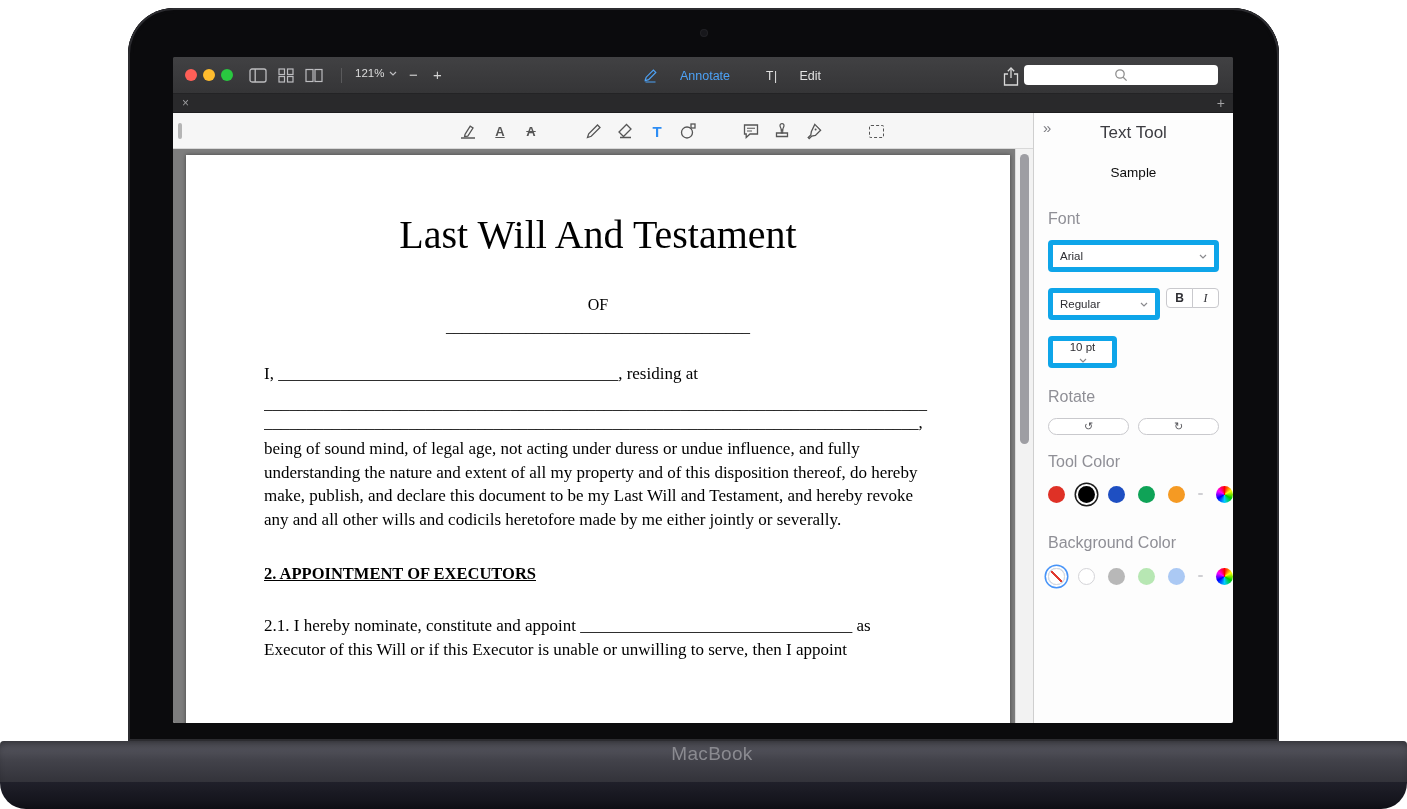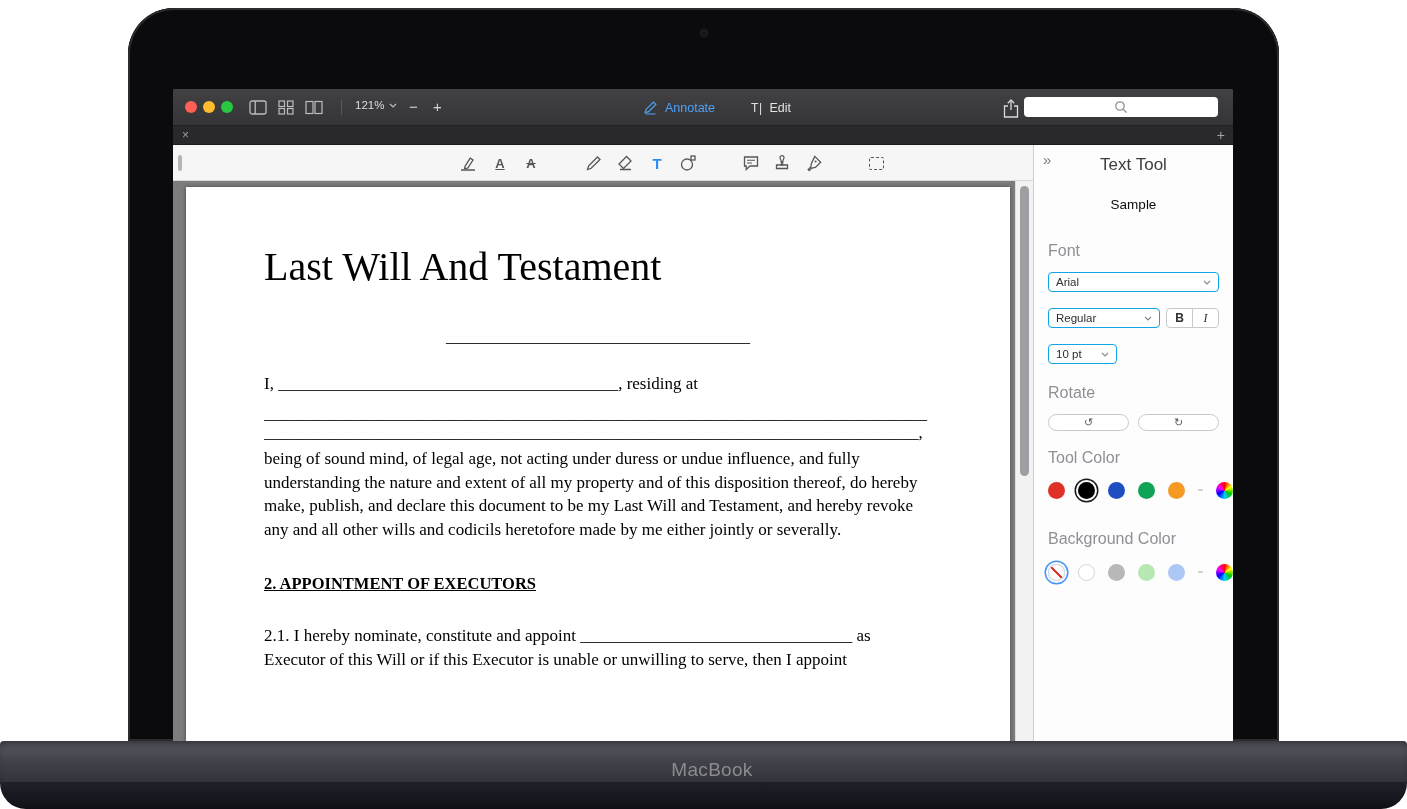--- a/index.html
+++ b/index.html
@@ -9,49 +9,49 @@
   
   .lid { position:absolute; left:128px; top:8px; width:1151px; height:733px;
          background:#0b0b0d; border-radius:46px 46px 0 0;
          box-shadow: inset 0 0 0 2px #2c2c30, inset 0 0 0 5px #0b0b0d; }
   .camera-dot { position:absolute; left:50%; top:22px; width:6px; height:6px; margin-left:-3px;
                 border-radius:50%; background:#17171b; box-shadow:0 0 0 1px #222226; }
   .base-top { position:absolute; left:0; top:741px; width:1407px; height:41px;
               background:linear-gradient(180deg,#5b5b64 0%,#43434b 45%,#33333a 100%);
               border-radius:4px 4px 0 0;
               box-shadow: inset 0 7px 9px -5px rgba(0,0,0,.55); }
-  .base-label { position:absolute; left:0; right:0; top:18px; text-align:center;
+  .base-label { position:absolute; left:0; right:0; top:2px; text-align:center;
                 color:#8a8a90; font-size:19px; letter-spacing:.3px;padding-left:17px; }
   .base-bottom { position:absolute; left:0; top:782px; width:1407px; height:27px;
                  background:linear-gradient(180deg,#20202a 0%,#15151d 70%,#0e0e14 100%);
                  border-radius:0 0 26px 26px; }
 
   
   .screen { position:absolute; left:45px; top:49px; width:1060px; height:666px;
             background:#404040; overflow:hidden; border-radius:2px;
-            display:flex; flex-direction:column;margin-top:32px; }
+            display:flex; flex-direction:column; }
 
   
   .titlebar { position:relative; height:37px; flex:none;
               background:linear-gradient(180deg,#414143,#353537);
               border-bottom:1px solid #232325; }
   .light { position:absolute; top:12px; width:12px; height:12px; border-radius:50%; }
   .light.red    { left:12px;  background:#ff5f57; }
   .light.yellow { left:30px;  background:#febc2e; }
   .light.green  { left:48px;  background:#29c840; }
   .view-btn { position:absolute; top:9px; width:22px; height:19px; display:flex;
               align-items:center; justify-content:center; }
   .tb-sep { position:absolute; left:168px; top:11px; width:1px; height:15px; background:#5a5a5c; }
   .zoom-dd { position:absolute; left:182px; top:10px; display:flex; align-items:center; gap:5px;
              color:#dcdcdc; font-size:11.5px; }
   .zoom-btn { position:absolute; top:8px; color:#d4d4d4; font-size:15px; line-height:20px; }
   .zoom-out { left:236px; } .zoom-in { left:260px; }
   .mode-tabs { position:absolute; left:470px; top:0; height:37px; display:flex;
                align-items:center; gap:36px; }
-  .mode { display:flex; align-items:center; gap:7px; font-size:12.5px; }
+  .mode { display:flex; align-items:center; gap:22px; font-size:12.5px; }
   .mode.annotate { color:#4da2f6; }
   .mode.edit { color:#e2e2e2; }
   .edit-glyph { font-size:12px; color:#e2e2e2; letter-spacing:.5px; }
   .share-btn { position:absolute; left:826px; top:7px; width:24px; height:24px;
                display:flex; align-items:center; justify-content:center; }
   .search-field { position:absolute; left:851px; top:8px; width:194px; height:20px;
                   background:#ffffff; border-radius:4px; display:flex; align-items:center;
                   justify-content:center; }
 
   
@@ -78,21 +78,21 @@
   .aglyph.s { text-decoration:line-through; }
   .tglyph { font-size:15px; font-weight:700; color:#2e8df4; line-height:1; }
   .select-box { width:15px; height:13px; border:1.4px dashed #565656; border-radius:2px; }
 
   
   .doc-viewport { position:relative; flex:1; background:#7d7d7d; overflow:hidden; }
   .doc-page { position:absolute; left:13px; top:6px; width:824px; height:1100px;
               background:#ffffff; box-shadow:0 0 4px rgba(0,0,0,.45);
               padding:56px 78px 0 78px;
               font-family:"Liberation Serif", serif; color:#000; }
-  .doc-title { font-size:40px; text-align:left; margin-bottom:38px; font-weight:400; }
+  .doc-title { font-size:40px; text-align:center; margin-bottom:38px; font-weight:400; }
   .doc-of { text-align:center; font-size:16px; margin-bottom:4px; }
   .doc-ofline { text-align:center; font-size:16px; line-height:18px; margin-bottom:28px;
                 white-space:nowrap; overflow:hidden; }
   .doc-h { font-size:16.5px; font-weight:700; text-decoration:underline; margin-bottom:26px; }
   .doc-line { font-size:17px; margin-bottom:11px; }
   .doc-uline { font-size:17px; line-height:18.5px; white-space:nowrap; overflow:hidden; }
   .doc-body { font-size:17px; line-height:23.5px; margin-top:5px; margin-bottom:33px;
               text-align:left; }
   .doc-body.executors { margin-top:30px; }
 
@@ -104,33 +104,33 @@
 
   
   .sidebar { width:182px; flex:1; background:#fdfdfd; border-left:1px solid #cfcfcf;
              position:relative; padding:0 14px; overflow:hidden; }
   .collapse-btn { position:absolute; left:9px; top:6px; color:#7c7c82; font-size:15px; }
   .panel-title { text-align:center; margin-top:10px; font-size:17px; color:#3c3c41; }
   .sample { text-align:center; margin-top:22px; font-size:13.5px; color:#0d0d0d; }
   .sec-label { margin-top:30px; font-size:16px; color:#8f8f96; }
   .sec-label.tight { margin-top:20px; }
   .sec-label.mid { margin-top:18px; }
-  .dd { height:20px; border:1px solid #0ea5e9; border-radius:4px; background:#fff;
+  .dd { height:32px; border:5px solid #0ea5e9; border-radius:4px; background:#fff;
         display:flex; align-items:center; justify-content:space-between; padding:0 7px;
         font-size:11.5px; color:#2e2e33; }
   .dd.full { margin-top:12px; }
   .row2 { margin-top:16px; display:flex; }
   .dd.style { width:112px; }
   .bi { display:flex; margin-left:auto; }
   .bi-btn { width:27px; height:20px; border:1px solid #c9c9cd; background:#fff;
             display:flex; align-items:center; justify-content:center; font-size:12px; color:#2e2e33; }
   .bi-btn.b { border-radius:4px 0 0 4px; font-weight:700; }
   .bi-btn.i { border-radius:0 4px 4px 0; margin-left:-1px; font-style:italic;
               font-family:"Liberation Serif", serif; }
-  .dd.size { width:69px; margin-top:16px; }
+  .dd.size { width:69px; margin-top:16px;flex-direction:column; }
   .rot-row { margin-top:12px; display:flex; gap:9px; }
   .rot-btn { flex:1; height:17px; border:1px solid #c9c9cd; border-radius:9px; background:#fff;
              display:flex; align-items:center; justify-content:center;
              font-size:11px; color:#55555a; line-height:1; }
   .swatch-row { margin-top:13px; display:flex; align-items:center; gap:13px; height:20px; }
   .swatch-row.bgrow { margin-top:14px; }
   .swatch { width:17px; height:17px; border-radius:50%; flex:none; }
   .swatch.bordered { border:1px solid #d4d4d8; }
   .swatch.none { border:1px solid #d4d4d8; background:
       linear-gradient(45deg, #fff 45%, #e03a30 45%, #e03a30 56%, #fff 56%); }
@@ -281,20 +281,21 @@
           </span>
 
           <span class="tool" style="left:692px;">
             <span class="select-box"></span>
           </span>
         </div>
 
         <div class="doc-viewport">
           <div class="doc-page">
             <div class="doc-title">Last Will And Testament</div>
+            <div class="doc-of">OF</div>
             <div class="doc-ofline">______________________________________</div>
 
             <div class="doc-line">I, ________________________________________, residing at</div>
             <div class="doc-uline">______________________________________________________________________________</div>
             <div class="doc-uline">_____________________________________________________________________________,</div>
             <p class="doc-body">being of sound mind, of legal age, not acting under duress or undue influence, and fully understanding the nature and extent of all my property and of this disposition thereof, do hereby make, publish, and declare this document to be my Last Will and Testament, and hereby revoke any and all other wills and codicils heretofore made by me either jointly or severally.</p>
 
             <div class="doc-h">2. APPOINTMENT OF EXECUTORS</div>
             <p class="doc-body executors">2.1. I hereby nominate, constitute and appoint ________________________________ as Executor of this Will or if this Executor is unable or unwilling to serve, then I appoint</p>
           </div>

